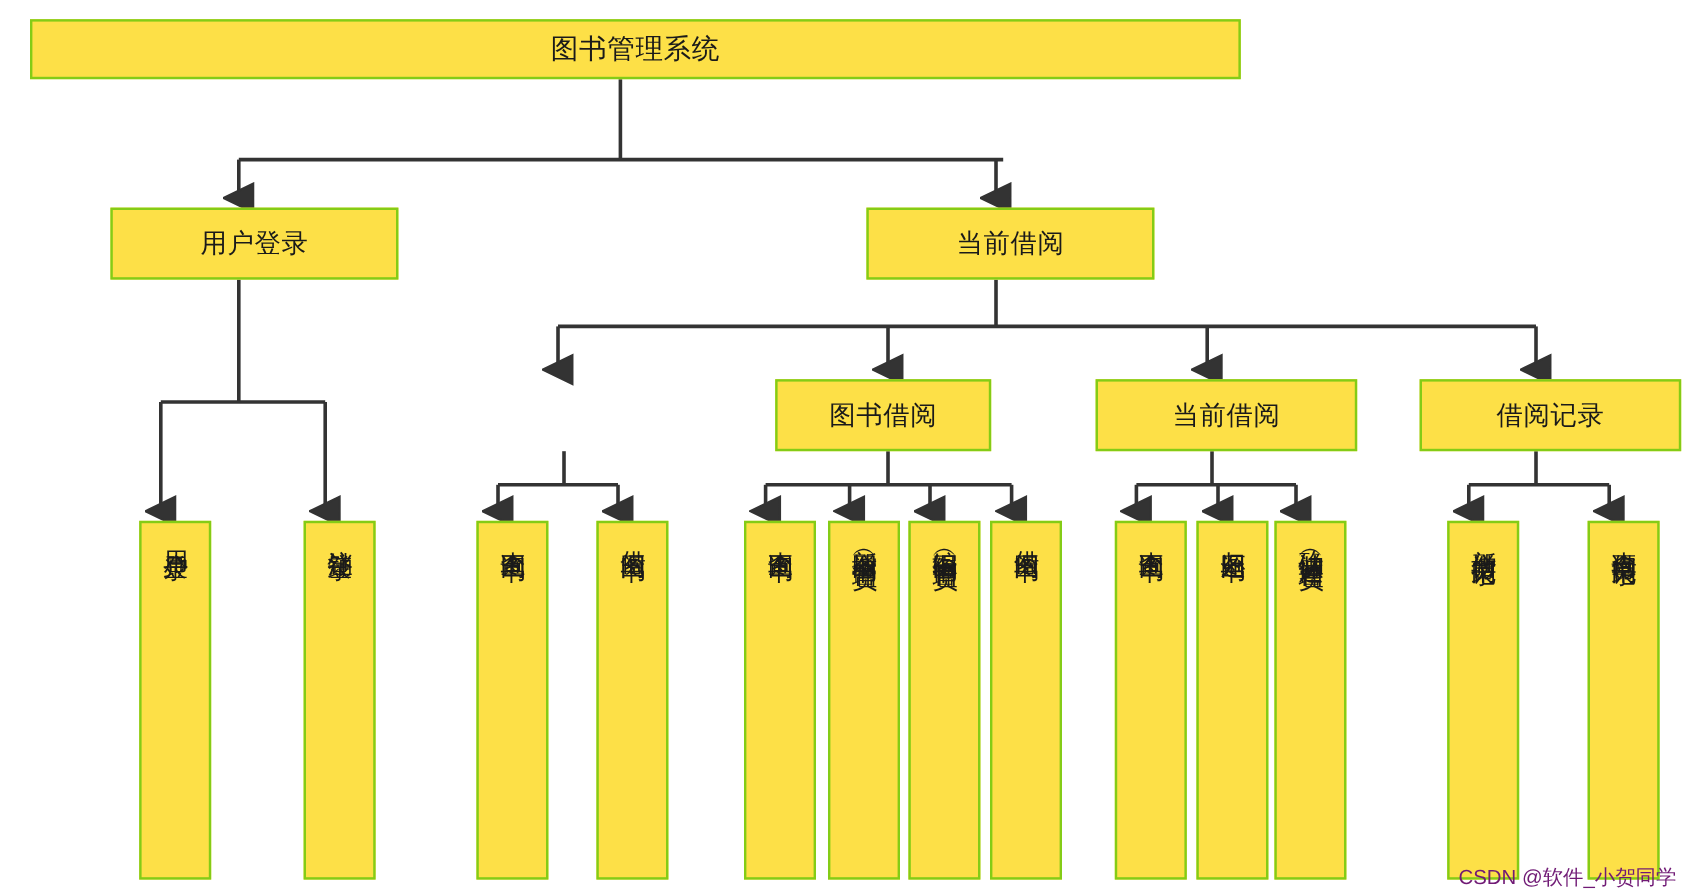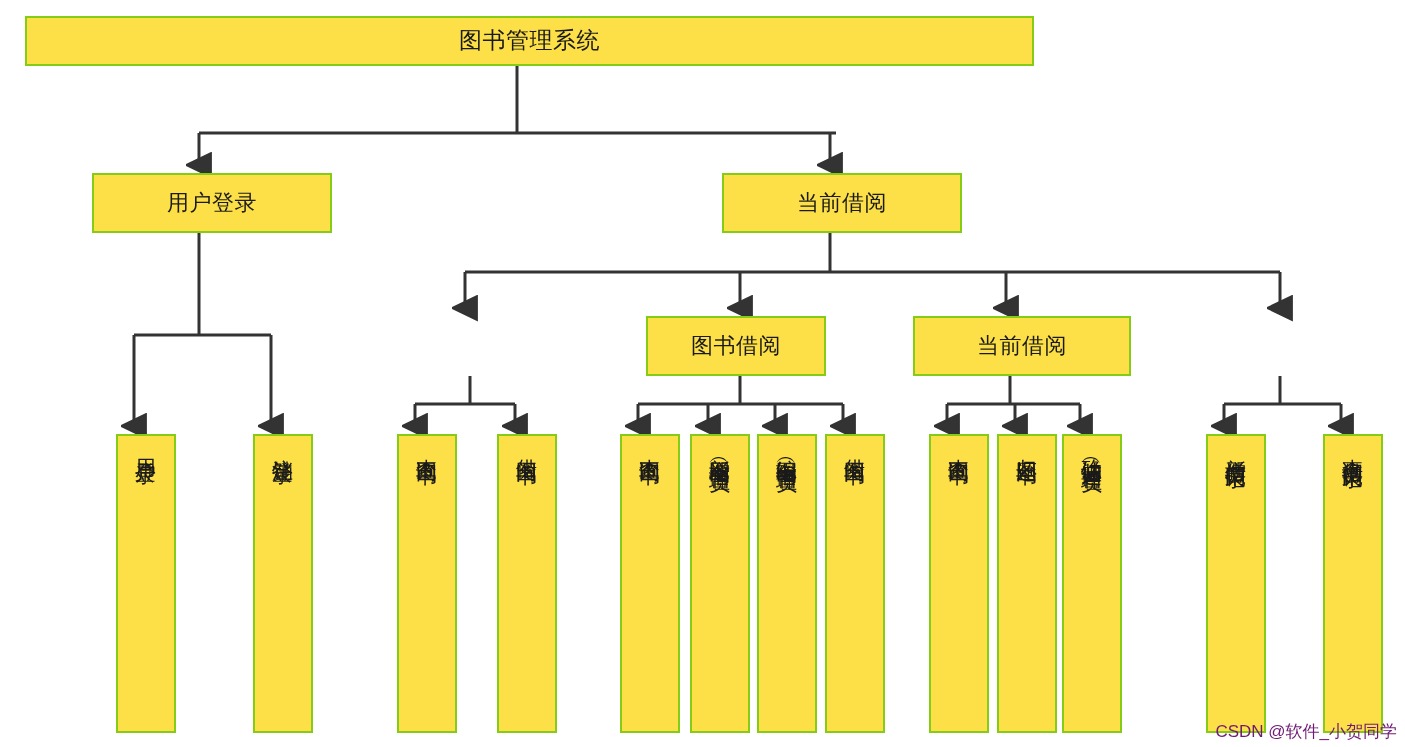--- a/index.html
+++ b/index.html
@@ -141,20 +141,23 @@
   <div class="node horizontal" style="left:710px; top:173px; width:240px; height:60px;">
     <span class="node-label">当前借阅</span>
   </div>
 
   <div class="node horizontal" style="left:634px; top:316px; width:180px; height:60px;">
     <span class="node-label">图书借阅</span>
   </div>
   <div class="node horizontal" style="left:901px; top:316px; width:218px; height:60px;">
     <span class="node-label">当前借阅</span>
   </div>
+  <div class="node horizontal" style="left:1171px; top:316px; width:218px; height:60px;">
+    <span class="node-label">借阅记录</span>
+  </div>
 
   <div class="node vertical" style="left:104px; top:434px; width:60px; height:299px;">
     <span class="node-label">用户登录</span>
   </div>
   <div class="node vertical" style="left:241px; top:434px; width:60px; height:299px;">
     <span class="node-label">注销登录</span>
   </div>
 
   <div class="node vertical" style="left:385px; top:434px; width:60px; height:299px;">
     <span class="node-label">查询图书</span>

